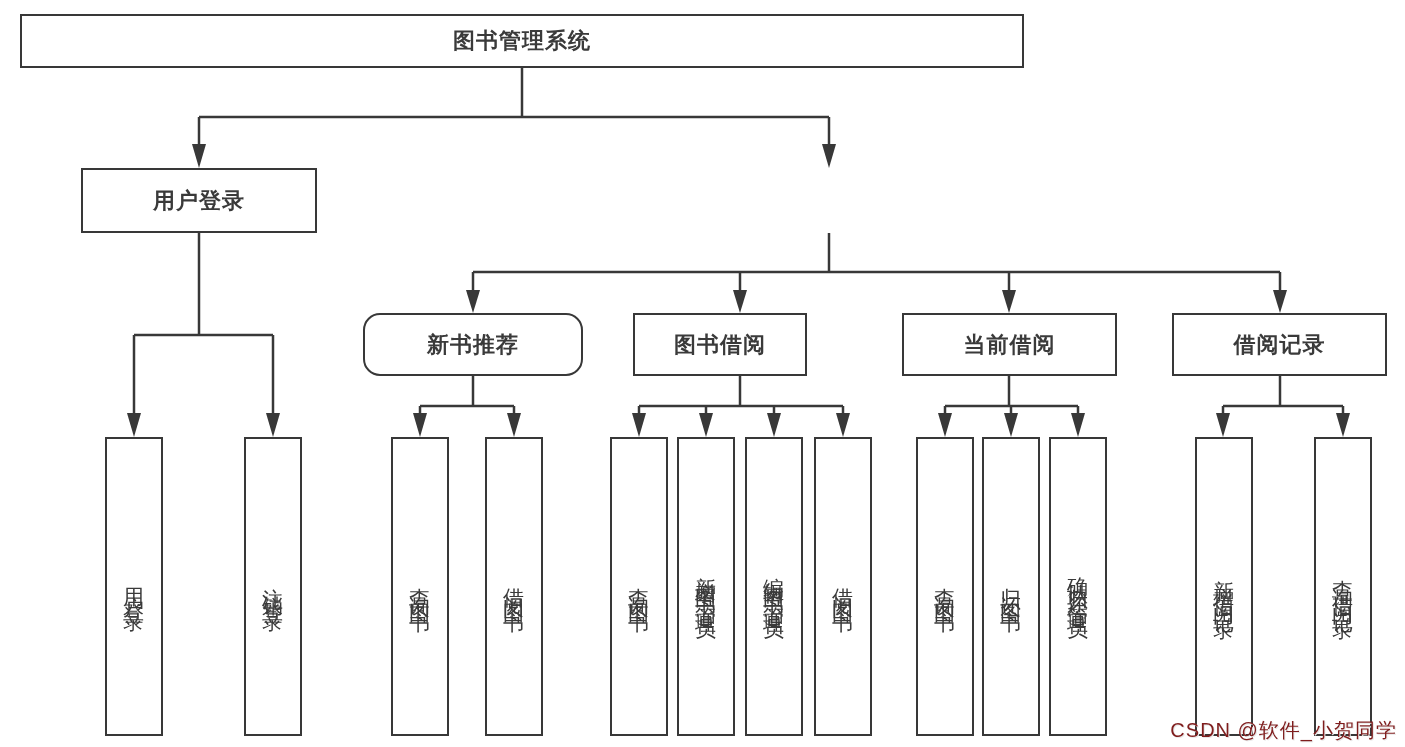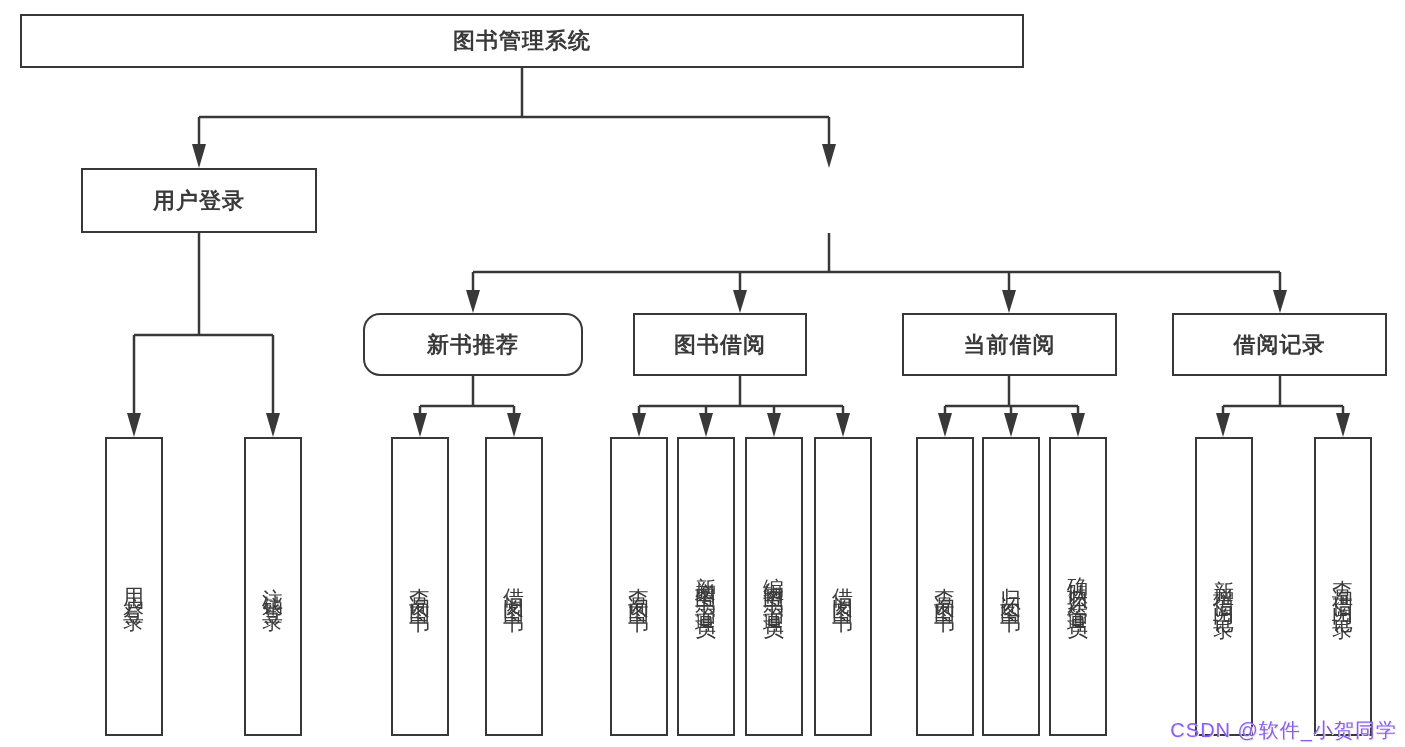--- a/index.html
+++ b/index.html
@@ -49,21 +49,21 @@
     line-height: 1;
     letter-spacing: 8px;
     white-space: nowrap;
   }
   .vbox .vtext.long { letter-spacing: 6px; }
   .watermark {
     position: absolute;
     right: 8px;
     bottom: 3px;
     font-size: 20px;
-    color: #8b5cf6;
+    color: #7f1d1d;
     letter-spacing: 1px;
     text-shadow: 1px 1px 0 #e8e8e8;
   }
 </style>
 </head>
 <body>
 
 <div id="canvas">
 
   <svg id="connectors" viewBox="0 0 1405 747" xmlns="http://www.w3.org/2000/svg">

